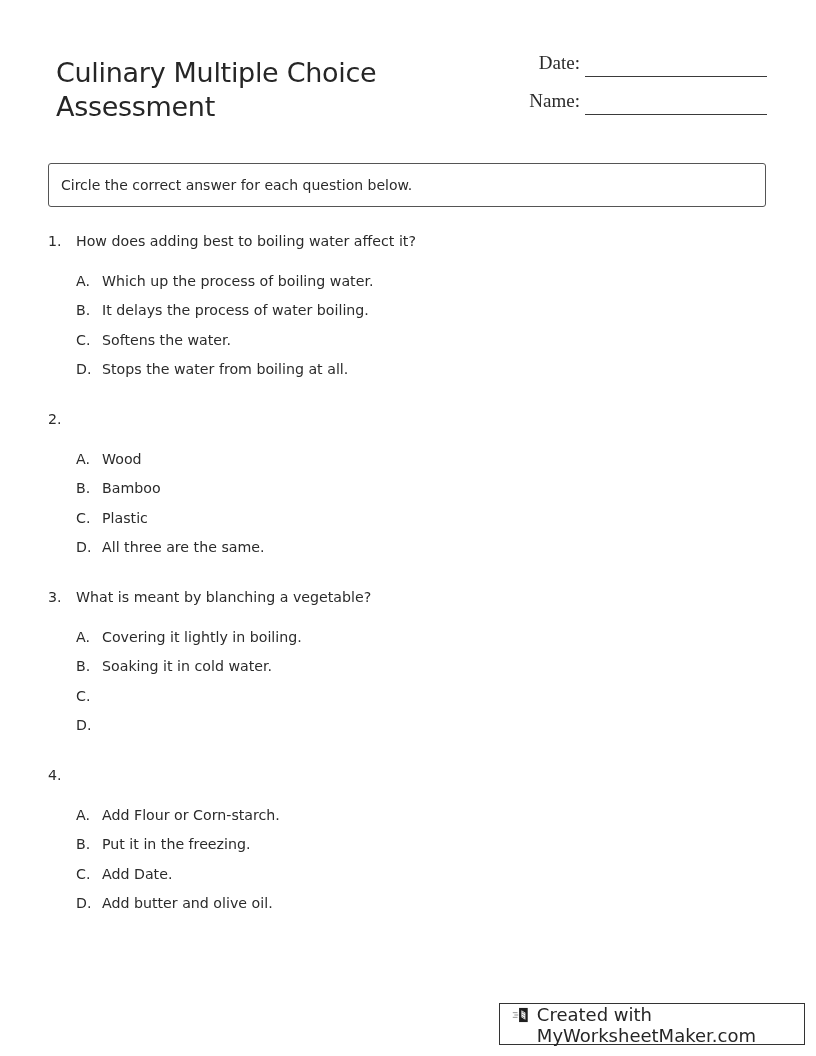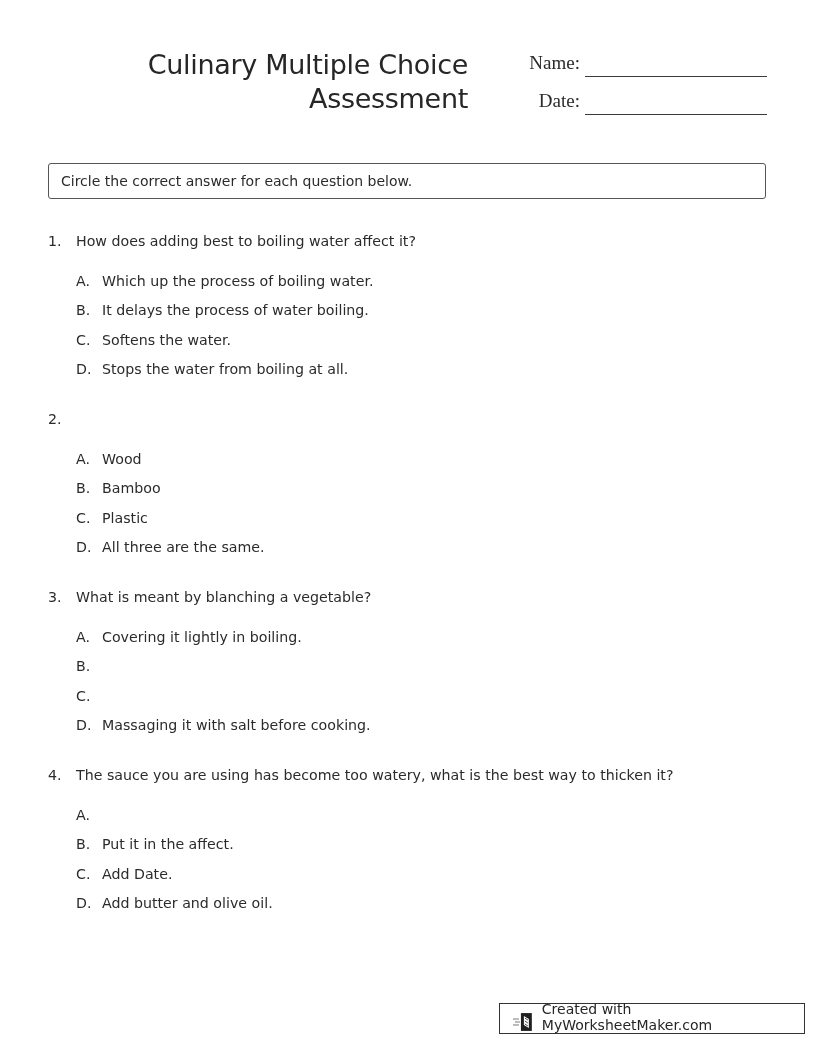--- a/index.html
+++ b/index.html
@@ -4,64 +4,64 @@
 <style>
   html, body { margin: 0; padding: 0; background: #ffffff; }
   body {
     width: 816px; height: 1056px; position: relative; overflow: hidden;
     color: #2b2b2b;
     font-family: "DejaVu Sans", "Liberation Sans", sans-serif;
   }
   .title {
     position: absolute; left: 48px; top: 48px; width: 420px;
     font-size: 27px; line-height: 34px; font-weight: normal; color: #262626;
-    margin: 0; letter-spacing: -0.3px; text-align: right;
+    margin: 8px; letter-spacing: -0.3px;
   }
   .fields { position: absolute; left: 500px; top: 50px; width: 270px; }
   .field { position: relative; height: 38px; }
   .field-label {
     position: absolute; right: 190px; top: 2px;
     font-family: "Liberation Serif", "DejaVu Serif", serif;
     font-size: 19px; color: #2b2b2b; text-align: right; white-space: nowrap;
   }
   .field-line {
     position: absolute; left: 85px; top: 26px; width: 182px; height: 0;
     border-bottom: 1.3px solid #3a3a3a;
   }
   .instructions {
-    position: absolute; left: 48px; top: 163px; width: 718px; height: 36px;
+    position: absolute; left: 48px; top: 163px; width: 718px; height: 44px;
     box-sizing: border-box; border: 1.3px solid #555; border-radius: 3px;
     padding: 0 12px; display: flex; align-items: center;
     font-size: 14px; color: #2b2b2b;
   }
   .question { position: absolute; left: 48px; width: 720px; }
   .q-line { display: flex; font-size: 14.2px; line-height: 20px; }
   .q-num { width: 28px; }
   .options { margin-top: 20px; margin-left: 28px; }
   .opt { display: flex; font-size: 14.2px; line-height: 20px; height: 29.4px; }
   .opt-letter { width: 26px; }
   .footer {
-    position: absolute; left: 499px; top: 1003px; width: 306px; height: 31px;
-    box-sizing: border-box; border: 1.3px solid #333; display: flex; align-items: flex-end;
-    padding-left: 12px; font-size: 14px; color: #262626;
+    position: absolute; left: 499px; top: 1003px; width: 306px; height: 42px;
+    box-sizing: border-box; border: 1.3px solid #333; display: flex; align-items: flex-start;
+    padding-left: 12px; font-size: 18px; color: #262626;
   }
   .footer svg { margin-right: 6px; }
 </style>
 </head>
 <body>
 
 <h1 class="title">Culinary Multiple Choice Assessment</h1>
 
 <div class="fields">
   <div class="field">
-    <span class="field-label">Name:</span>
+    <span class="field-label">Date:</span>
     <div class="field-line"></div>
   </div>
   <div class="field">
-    <span class="field-label">Date:</span>
+    <span class="field-label">Name:</span>
     <div class="field-line"></div>
   </div>
 </div>
 
 <div class="instructions">
   <span>Circle the correct answer for each question below.</span>
 </div>
 
 <div class="question" style="top:231px">
   <div class="q-line">
@@ -117,43 +117,43 @@
     <span class="q-num">3.</span>
     <span>What is meant by blanching a vegetable?</span>
   </div>
   <div class="options">
     <div class="opt">
         <span class="opt-letter">A.</span>
         <span>Covering it lightly in boiling.</span>
       </div>
     <div class="opt">
         <span class="opt-letter">B.</span>
+        <span>Soaking it in cold water.</span>
       </div>
     <div class="opt">
         <span class="opt-letter">C.</span>
       </div>
     <div class="opt">
         <span class="opt-letter">D.</span>
-        <span>Massaging it with salt before cooking.</span>
       </div>
   </div>
 </div>
 
 <div class="question" style="top:765px">
   <div class="q-line">
     <span class="q-num">4.</span>
-    <span>The sauce you are using has become too watery, what is the best way to thicken it?</span>
   </div>
   <div class="options">
     <div class="opt">
         <span class="opt-letter">A.</span>
+        <span>Add Flour or Corn-starch.</span>
       </div>
     <div class="opt">
         <span class="opt-letter">B.</span>
-        <span>Put it in the affect.</span>
+        <span>Put it in the freezing.</span>
       </div>
     <div class="opt">
         <span class="opt-letter">C.</span>
         <span>Add Date.</span>
       </div>
     <div class="opt">
         <span class="opt-letter">D.</span>
         <span>Add butter and olive oil.</span>
       </div>
   </div>

